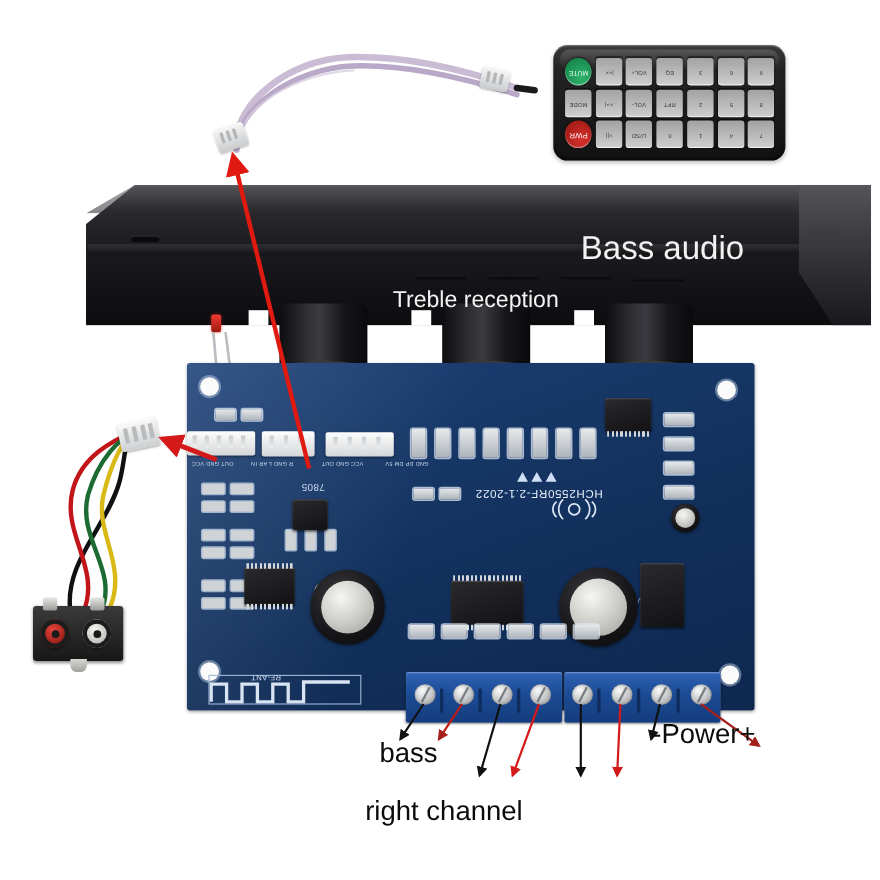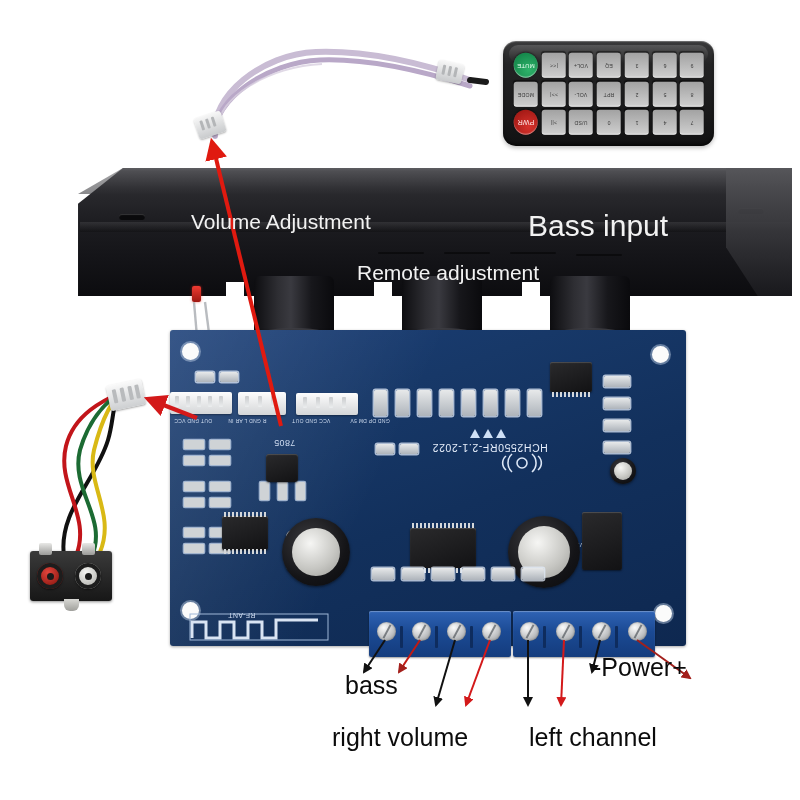--- a/index.html
+++ b/index.html
@@ -447,22 +447,20 @@
     <line x1="420" y1="640" x2="399" y2="672" stroke="#c01a14" stroke-width="2" marker-end="url(#ar-dred)"></line>
     <line x1="455" y1="640" x2="436" y2="705" stroke="#111111" stroke-width="2" marker-end="url(#ar-dark)"></line>
     <line x1="490" y1="640" x2="466" y2="705" stroke="#d3191a" stroke-width="2" marker-end="url(#ar-red)"></line>
     <line x1="528" y1="640" x2="528" y2="705" stroke="#111111" stroke-width="2" marker-end="url(#ar-dark)"></line>
     <line x1="564" y1="640" x2="561" y2="705" stroke="#d3191a" stroke-width="2" marker-end="url(#ar-red)"></line>
     <line x1="600" y1="640" x2="592" y2="672" stroke="#111111" stroke-width="2" marker-end="url(#ar-dark)"></line>
     <line x1="637" y1="640" x2="690" y2="678" stroke="#a3201c" stroke-width="2" marker-end="url(#ar-dred)"></line>
   </svg>
 
 
-  <div class="lbl white" style="left:191px;top:210px;font-size:21px;">Volume Adjustment</div>
-  <div class="lbl white" style="left:357px;top:261px;font-size:21px;">Remote adjustment</div>
-  <div class="lbl white" style="left:528px;top:209px;font-size:30px;">Bass input</div>
+  <div class="lbl white" style="left:357px;top:261px;font-size:21px;">Treble reception</div>
+  <div class="lbl white" style="left:528px;top:209px;font-size:30px;">Bass audio</div>
 
   <div class="lbl black" style="left:345px;top:671px;font-size:25px;">bass</div>
-  <div class="lbl black" style="left:332px;top:723px;font-size:25px;">right volume</div>
-  <div class="lbl black" style="left:529px;top:723px;font-size:25px;">left channel</div>
+  <div class="lbl black" style="left:332px;top:723px;font-size:25px;">right channel</div>
   <div class="lbl black" style="left:593px;top:653px;font-size:25px;">-Power+</div>
 
 </div>
 
 </body></html>

